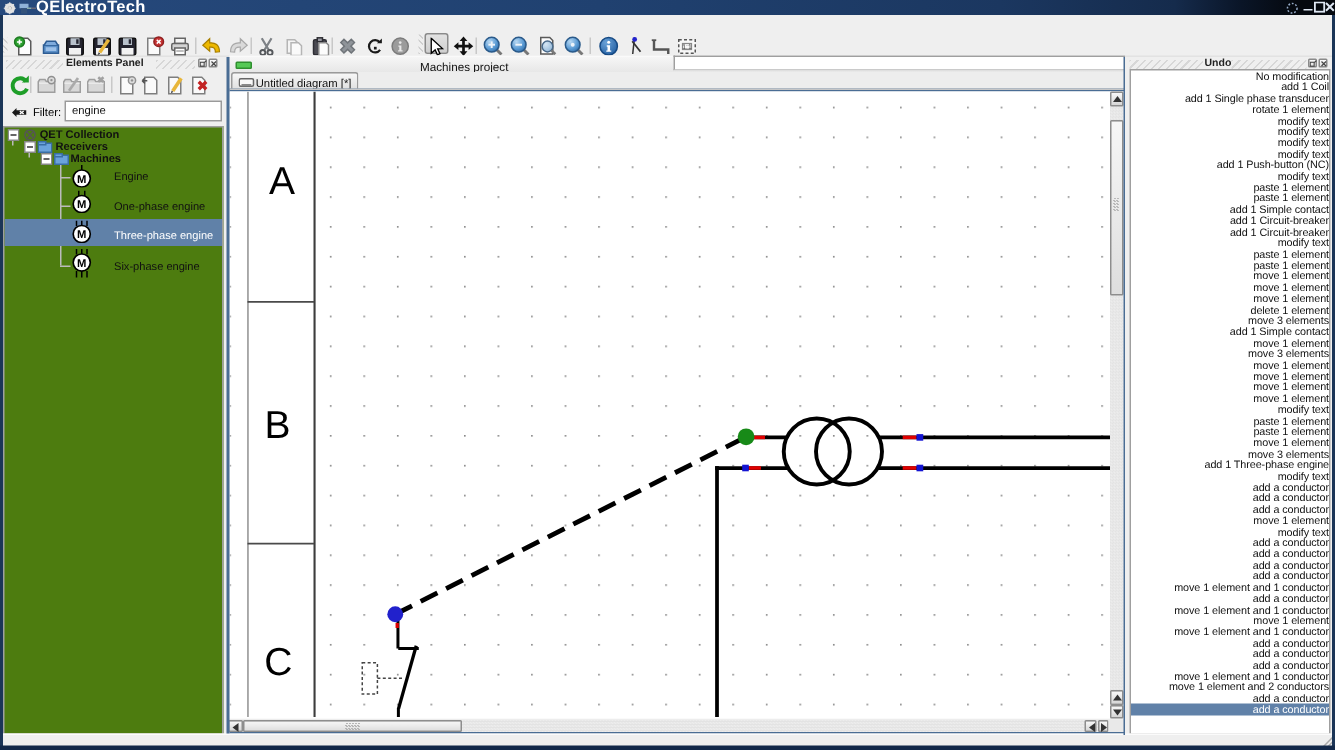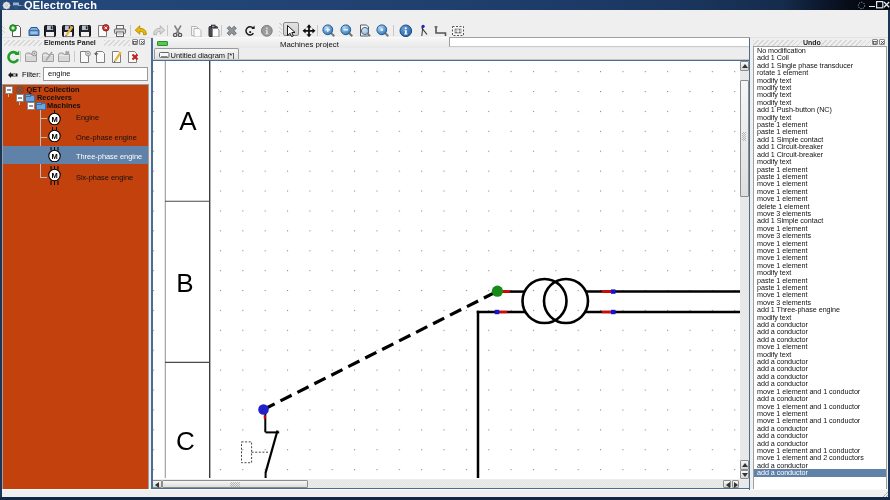--- a/index.html
+++ b/index.html
@@ -24,40 +24,40 @@
 
 .docktitle { height:10px; top:38px; font-size:7px; font-weight:bold; color:#222; text-align:center; line-height:10px; }
 .hatch { position:absolute; top:2px; height:6px;
   background:repeating-linear-gradient(135deg,#d7d7d7 0,#d7d7d7 1px,#efefef 1px,#efefef 3.5px); }
 .dbtn { position:absolute; top:0.5px; width:6.5px; height:6.5px; border:1px solid #8a8a8a; border-radius:1px; background:linear-gradient(#fbfbfb,#e2e2e2);}
 
 
 #lefttoolbar { left:0px; top:49px; width:148px; height:17px; }
 #filterrow { left:2px; top:66px; width:146px; height:17px; font-size:7.5px; }
 #filterinput { position:absolute; left:41px; top:1px; width:105px; height:14px; background:#fff; border:1px solid #9a9a9a; font-size:7.5px; padding-left:4px; line-height:12px; color:#111;}
-#tree { left:2px; top:84px; width:146.5px; height:405.5px; background:#c2410c; border:1px solid #9f9f9f; font-size:7.4px; color:#111; overflow:hidden;}
+#tree { left:2px; top:84px; width:146.5px; height:405.5px; background:#4d7c0f; border:1px solid #9f9f9f; font-size:7.4px; color:#111; overflow:hidden;}
 
 
 #mdi { left:153px; top:37px; width:597px; height:452px; background:#ededed; }
 #mdititle { position:absolute; left:0; top:0; width:597px; height:10.5px; background:linear-gradient(#f6f6f6,#e7e7e7); border-top:1px solid #fafafa; font-size:7.8px; color:#111; }
 #whitebox { position:absolute; left:296px; top:-0.5px; width:301px; height:10.5px; background:#fff; border-top:1px solid #9f9f9f; border-left:1px solid #9f9f9f; border-bottom:1px solid #cacaca; }
 #tabbar { position:absolute; left:0; top:10.5px; width:597px; height:13px; background:#ededed;}
 #tab { position:absolute; left:1px; top:0.8px; width:85px; height:12.2px; background:linear-gradient(#f7f7f7,#dfdfdf); border:1px solid #9a9a9a; border-bottom:none; border-radius:2px 2px 0 0; font-size:7.5px; color:#111;}
 #paneline { position:absolute; left:0; top:21.9px; width:597px; height:2.3px; background:#4a6d94; border-top:1.1px solid #c6c6c6;}
 #viewwrap { position:absolute; left:0; top:24.2px; width:597px; height:418.3px; background:#fff; }
 
 
 .sb { position:absolute; background:#e7e7e7; }
 .sbtn { position:absolute; background:linear-gradient(#f8f8f8,#d6d6d6); border:1px solid #8d8d8d; border-radius:1px; }
 .sthumb { position:absolute; background:linear-gradient(#f6f6f6,#dedede); border:1px solid #8d8d8d; border-radius:1px; }
 .arr { width:0; height:0; position:absolute; }
 
 
 #undolist { left:753px; top:46px; width:134px; height:444px; background:#fff; border:1px solid #9f9f9f; font-size:7.2px; letter-spacing:-0.05px; color:#111; overflow:hidden; }
-#undolist div { height:7.41px; line-height:7.5px; padding-left:3px; white-space:nowrap; }
+#undolist div { height:7.41px; line-height:7.5px; padding-left:3px; white-space:nowrap;text-align:right; }
 #undolist div.sel { background:#6081a8; color:#fff; }
 
 
 #statusbar { left:2px; top:489px; width:886px; height:8px; background:#efefef; border-top:1px solid #fbfbfb; }
 
 
 #bl { left:0; top:10px; width:2px; height:490px; background:#1b3557; }
 #br { left:888px; top:10px; width:2px; height:490px; background:#1b3557; }
 #bb { left:0; top:497px; width:890px; height:3px; background:#122849; }
 </style>

